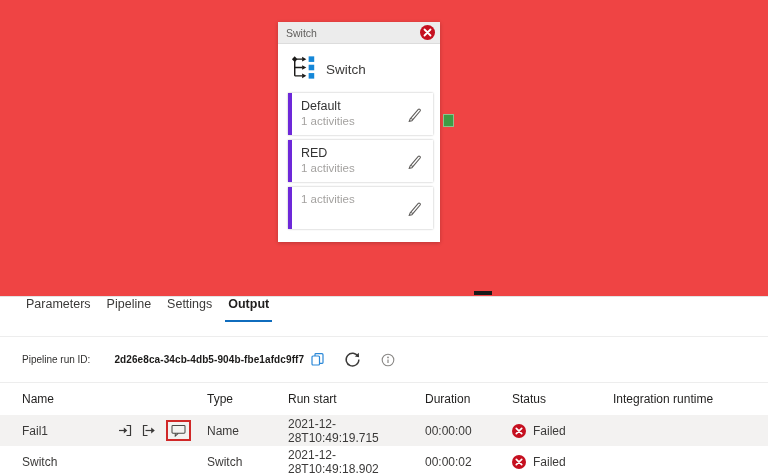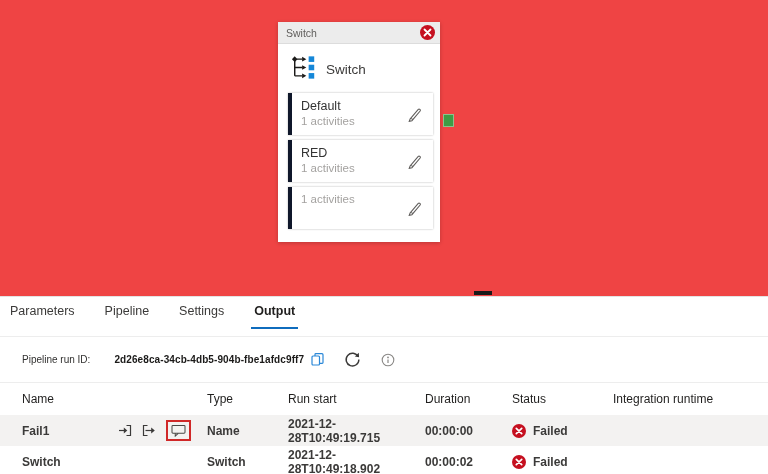--- a/index.html
+++ b/index.html
@@ -23,43 +23,43 @@
     width:15px; height:15px; border-radius:50%; background:#c50f1f;
     display:flex; align-items:center; justify-content:center; cursor:pointer;
   }
   .card-title-row {
     display:flex; align-items:center; gap:9px; padding:11px 10px 10px 13px;
     font-size:13.5px; color:#3b3a39;
   }
   .case-list { padding:0 7px 8px 10px; }
   .case-row {
     position:relative; height:42px; margin-bottom:5px; background:#fff;
-    border-left:4px solid #0f172a; box-shadow:0 0 2px rgba(0,0,0,.28);
+    border-left:4px solid #6d28d9; box-shadow:0 0 2px rgba(0,0,0,.28);
     padding:5px 26px 0 9px;
   }
   .case-name { font-size:12.5px; color:#333; line-height:16px; }
   .case-sub  { font-size:11.5px; color:#a4a2a0; line-height:15px; }
   .case-edit {
     position:absolute; right:11px; top:50%; transform:translateY(-50%);
     width:16px; height:16px; display:flex; align-items:center; justify-content:center; cursor:pointer;
   }
   .connector {
     position:absolute; left:443px; top:114px; width:11px; height:13px;
     background:#3f9c45; border:1px solid #8cc28e;
   }
   .panel-dash { position:absolute; left:474px; top:291px; width:18px; height:4px; background:#1a1a1a; }
 
   
   .bottom-panel {
     position:absolute; left:0; top:296px; width:768px; bottom:0;
     background:#fff; border-top:1px solid #e3e3e3;
   }
   .tabs {
-    height:40px; display:flex; align-items:center; gap:26px;
-    padding-left:8px; border-bottom:1px solid #ededed;
+    height:40px; display:flex; align-items:flex-start; gap:12px;
+    padding-left:24px; border-bottom:1px solid #ededed;
   }
   .tab {
     position:relative; padding:0 2px 11px 2px; font-size:12.5px; color:#3b3a39; cursor:pointer;
   }
   .tab.active { font-weight:bold; color:#201f1e; }
   .tab.active::after {
     content:""; position:absolute; left:-1px; right:-1px; bottom:0; height:2px; background:#0f6cbd;
   }
   .runid-row {
     height:46px; display:flex; align-items:center; padding-left:22px;
@@ -67,21 +67,21 @@
   }
   .runid-label { color:#323130; }
   .runid-value { font-weight:bold; color:#1b1a19; margin-left:24px; letter-spacing:.1px; }
   .icon-btn { display:flex; align-items:center; justify-content:center; cursor:pointer; }
   .copy-btn { margin-left:7px; }
   .refresh-btn { margin-left:20px; }
   .info-btn { margin-left:20px; }
 
   .grid-row {
     display:grid; grid-template-columns:185px 81px 137px 87px 101px 1fr;
-    align-items:center; padding-left:22px; height:31px; font-size:12px;font-weight:bold;
+    align-items:center; padding-left:22px; height:31px; font-size:12px;
   }
   .table-head { color:#201f1e; font-weight:normal; font-size:12px; height:32px; }
   .table-row  { color:#3b3a39; }
   .table-row.alt { background:#f3f2f1; }
   .name-cell { display:flex; align-items:center; }
   .name-text { width:96px; }
   .row-icons { display:flex; align-items:center; gap:10px; }
   .annotation-box {
     border:2px solid #d02828; padding:2px 3px; display:flex; align-items:center; cursor:pointer;
   }

